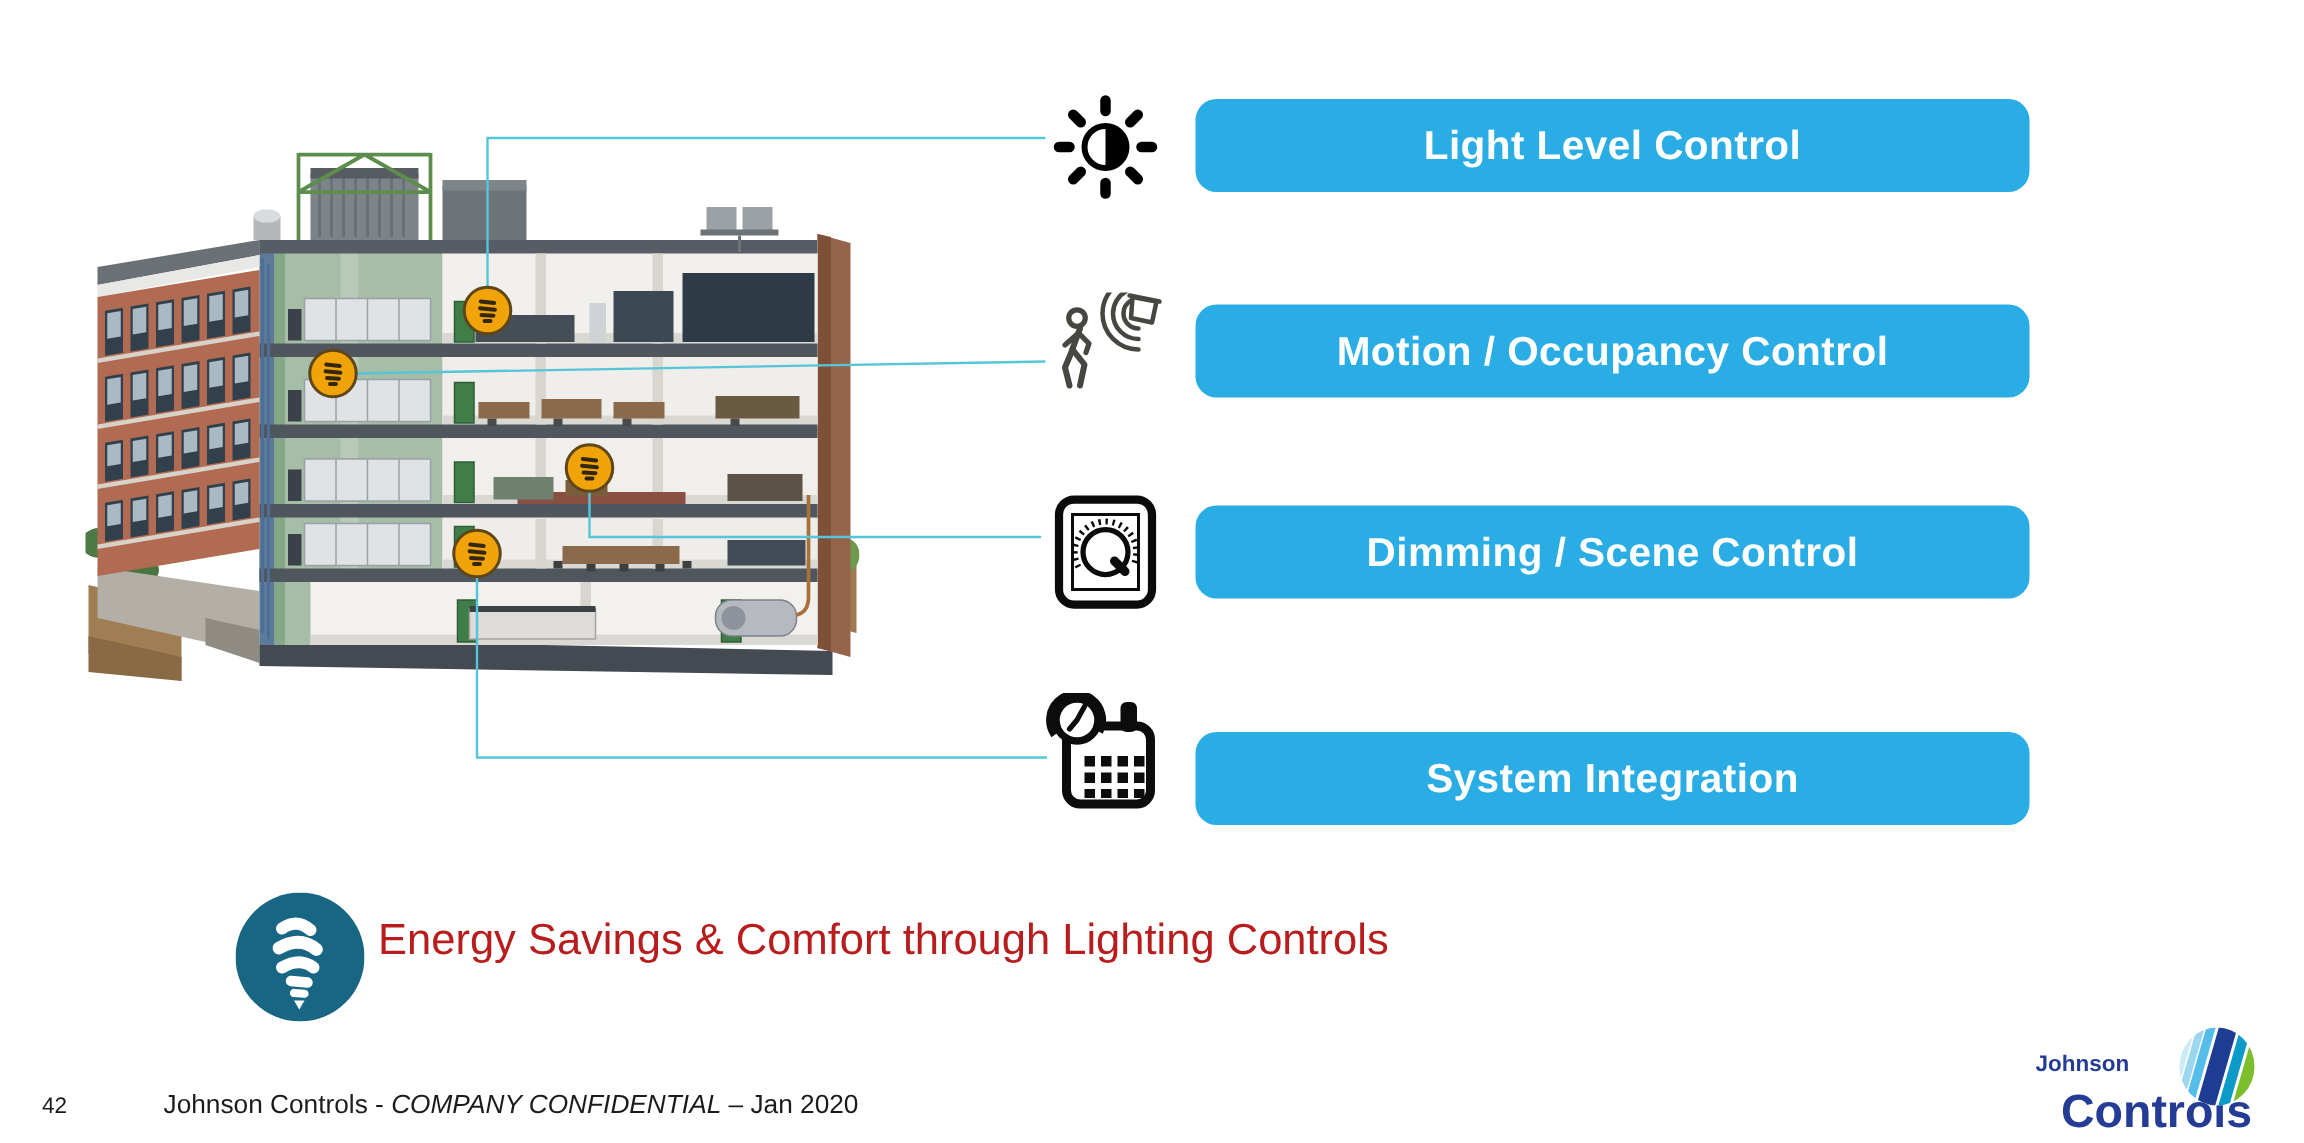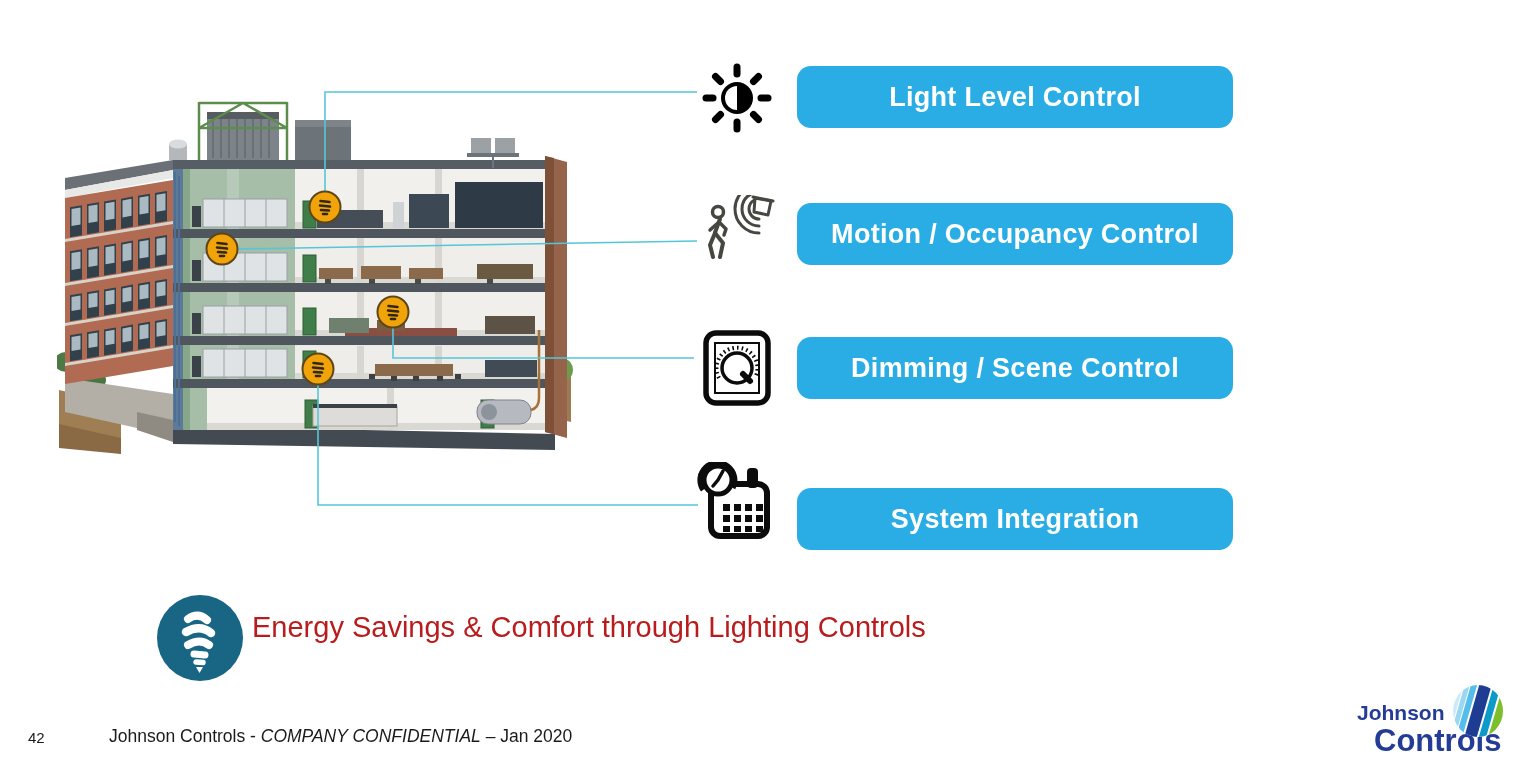--- a/index.html
+++ b/index.html
@@ -1,37 +1,37 @@
 <!DOCTYPE html>
 <html><head>
 <meta charset="utf-8">
 <style>
   html,body { margin:0; padding:0; background:#ffffff; }
   body { width:1536px; height:762px; position:relative; overflow:hidden;
          font-family:"Liberation Sans", sans-serif; }
 
   
-  .feature-bar { position:absolute; left:797px; width:436px; height:62px;
+  .feature-bar { position:absolute; left:797px; width:556px; height:62px;
     background:#29ade4; border-radius:14px; color:#fff; font-weight:bold;
     font-size:27px; display:flex; align-items:center; justify-content:center;
     letter-spacing:0.3px; }
   .icon-box { position:absolute; }
 
   
   .headline-badge { position:absolute; left:157px; top:595px; width:86px; height:86px; }
   .headline-text { position:absolute; left:252px; top:612px; font-size:29px;
     color:#b91c1c; white-space:nowrap; line-height:1.05; }
 
   
   .page-number { position:absolute; left:28px; top:729px; font-size:15px; color:#1b1b1b; }
   .footer-line { position:absolute; left:87px; top:726px; font-size:17.5px; color:#1b1b1b;margin-left:22px; }
   .footer-line .confidential { font-style:italic; }
 
   
-  .logo-line1 { position:absolute; left:1357px; top:701px; font-size:21px; font-weight:bold; color:#253c97; }
+  .logo-line1 { position:absolute; left:1357px; top:701px; font-size:15px; font-weight:bold; color:#253c97; }
   .logo-line2 { position:absolute; left:1374px; top:723px; font-size:31px; font-weight:bold; color:#253c97; }
   .logo-globe { position:absolute; left:1452px; top:684px; }
 
   .building { position:absolute; left:57px; top:90px; width:516px; height:366px; }
   .overlay  { position:absolute; left:0; top:0; pointer-events:none; }
 </style>
 </head>
 <body>
 
 <div class="slide">

